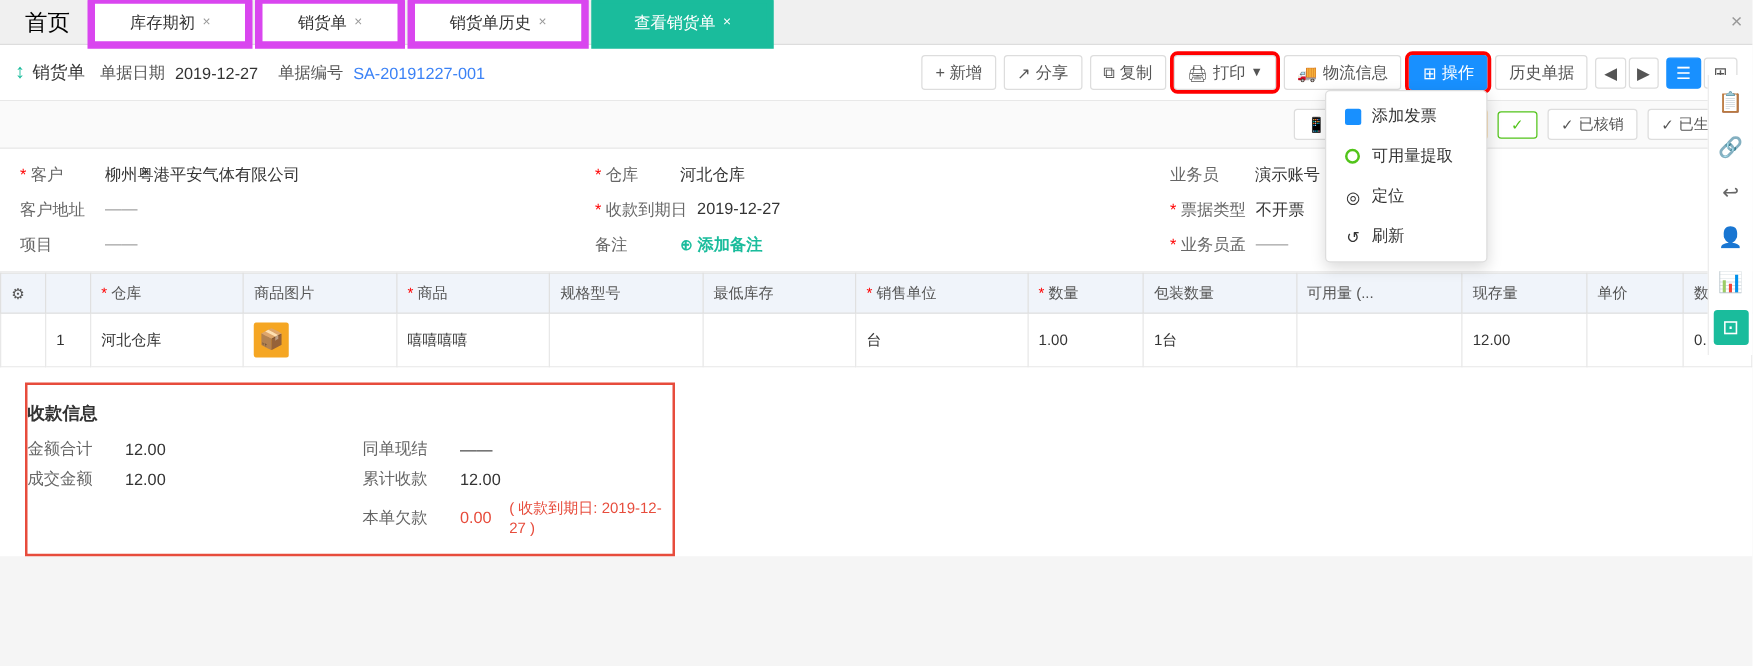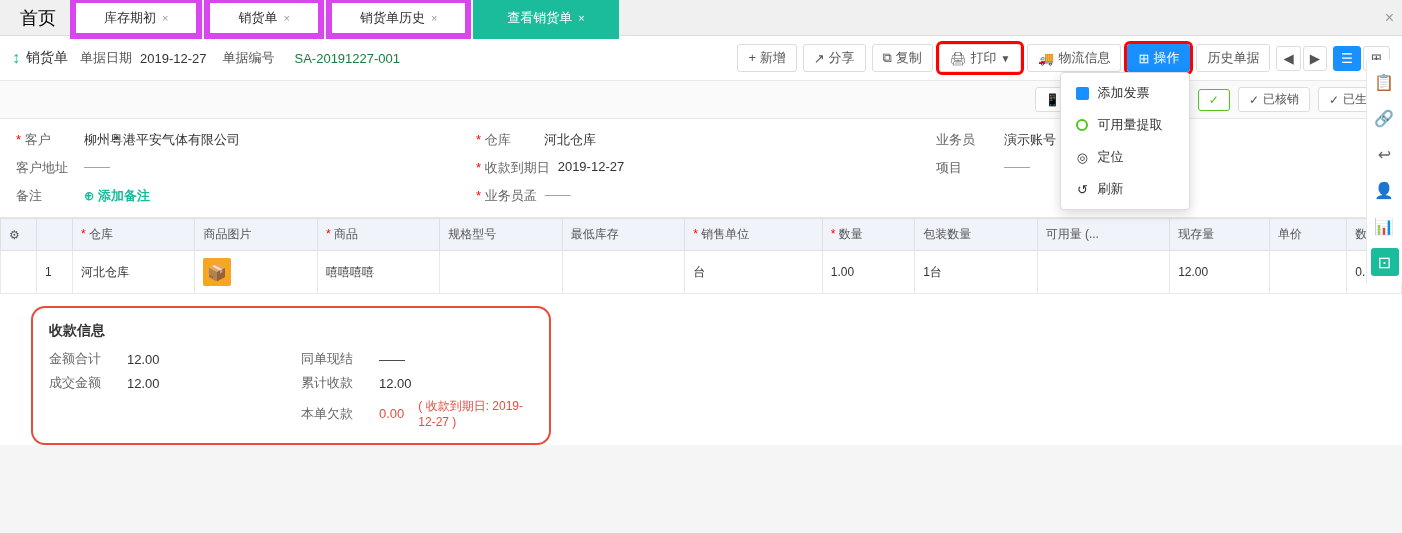--- a/index.html
+++ b/index.html
@@ -68,21 +68,21 @@
       background: #f0f4fa; padding: 7px 8px; text-align: left; border: 1px solid #e0e0e0;
       font-weight: normal; white-space: nowrap; color: #555;
     }
     .data-table th.required::before { content: "* "; color: red; }
     .data-table td { padding: 7px 8px; border: 1px solid #e8e8e8; vertical-align: middle; }
     .data-table tr.subtotal td { background: #fafafa; color: #666; }
     .settings-col { width: 36px; text-align: center; }
 
     
     .payment-info {
-      margin: 12px 31px; border: 2px solid #e74c3c; border-radius: 14px; padding: 14px 16px;
+      margin: 12px 20px; border: 2px solid #e74c3c; border-radius: 0; padding: 14px 0;
       max-width: 520px; background: #fff;
     }
     .payment-title { font-weight: bold; font-size: 14px; margin-bottom: 10px; }
     .payment-grid { display: grid; grid-template-columns: 1fr 1fr; gap: 6px 20px; }
     .payment-row { display: flex; align-items: center; gap: 8px; }
     .payment-label { color: #666; white-space: nowrap; min-width: 70px; }
     .payment-value { color: #333; }
     .payment-value.red { color: #e74c3c; }
 
     
@@ -163,21 +163,21 @@
       <span class="doc-title-icon">↕</span>
       <span>销货单</span>
     </div>
     <div class="doc-meta">
       <span>
         <span>单据日期</span>
         <span style="color:#333;margin-left:4px;">2019-12-27</span>
       </span>
       <span>
         <span>单据编号</span>
-        <span style="color:#15803d;margin-left:16px;">SA-20191227-001</span>
+        <span style="color:#3b82f6;margin-left:4px;">SA-20191227-001</span>
       </span>
     </div>
 
     <div class="doc-actions">
       <button class="btn">+ 新增</button>
       <button class="btn">
         <span>↗</span>
         <span>分享</span>
       </button>
       <button class="btn">
@@ -274,20 +274,24 @@
       <span class="field-label">业务员</span>
       <span class="field-value">演示账号</span>
     </div>
     <div class="field-row">
       <span class="field-label">客户地址</span>
       <span class="field-value empty">——</span>
     </div>
     <div class="field-row">
       <span class="field-label required">收款到期日</span>
       <span class="field-value">2019-12-27</span>
+    </div>
+    <div class="field-row">
+      <span class="field-label required">票据类型</span>
+      <span class="field-value">不开票</span>
     </div>
     <div class="field-row">
       <span class="field-label">项目</span>
       <span class="field-value empty">——</span>
     </div>
     <div class="field-row">
       <span class="field-label">备注</span>
       <span class="field-value" style="color:#1abc9c;cursor:pointer;font-weight:bold;">
         <span>⊕</span>
         <span>添加备注</span>

